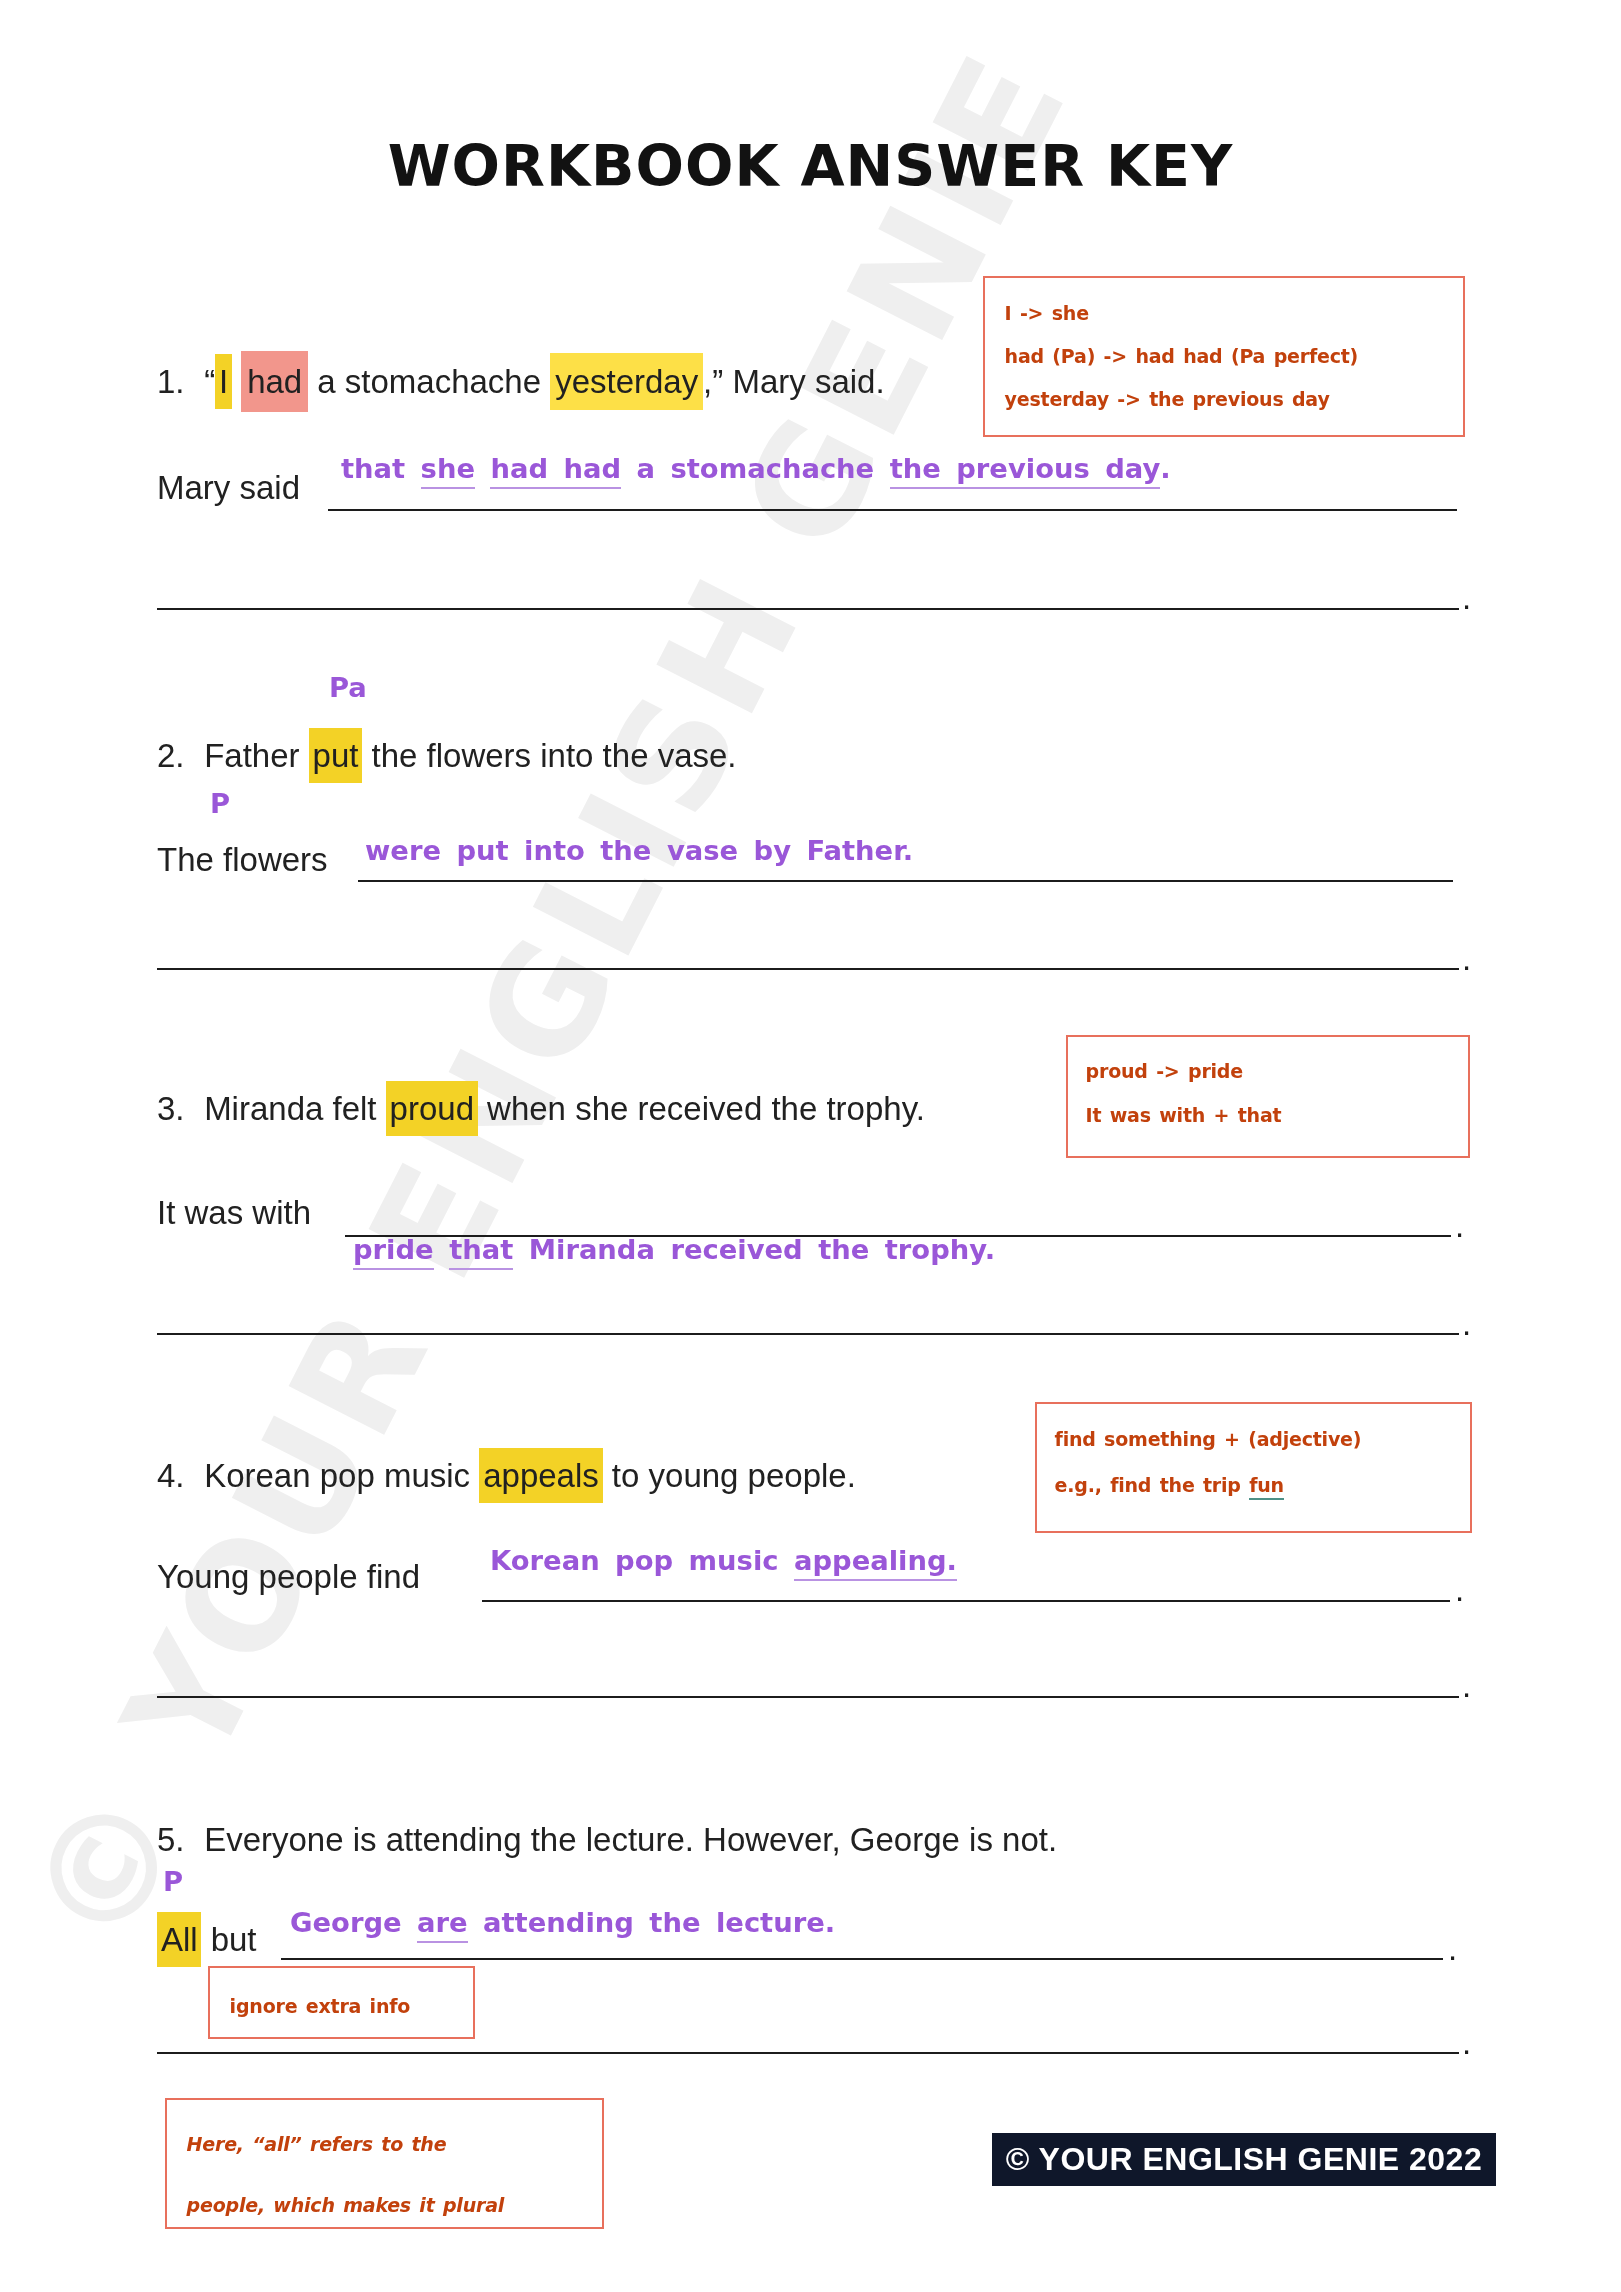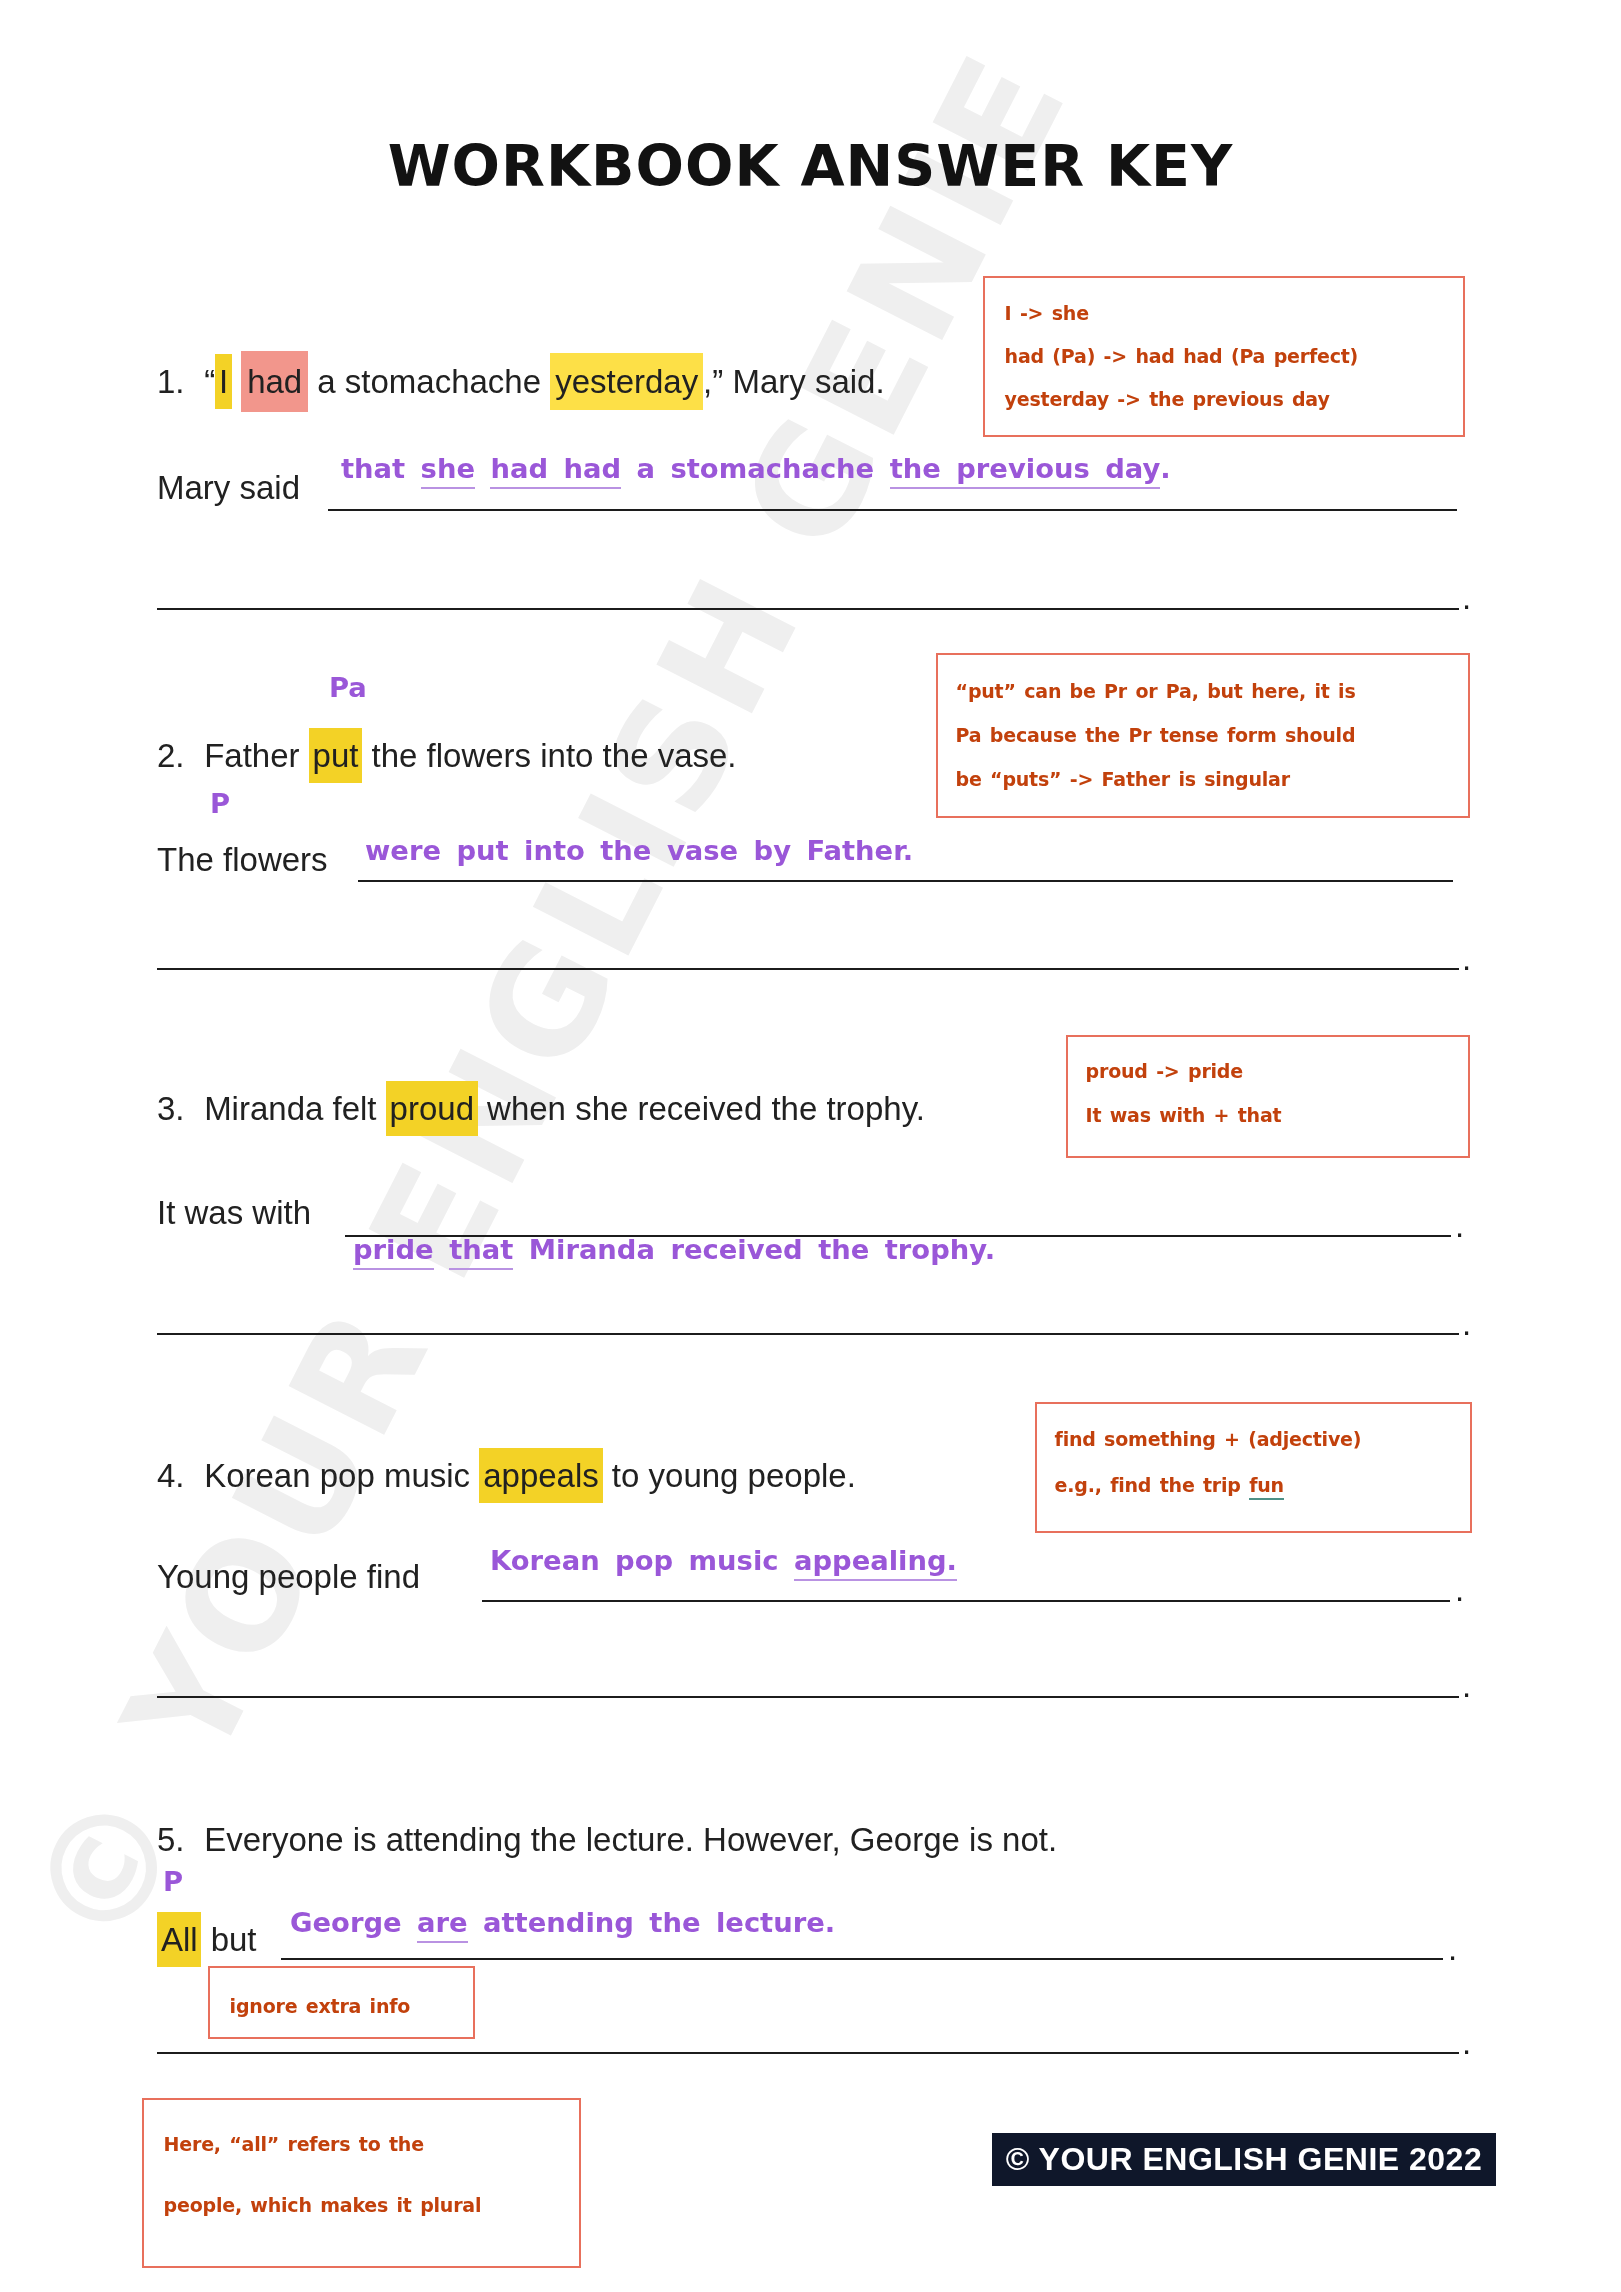--- a/index.html
+++ b/index.html
@@ -51,25 +51,20 @@
 
   <div class="abs q" style="left:157px; top:469px;">Mary said</div>
   <div class="abs hand purple" style="left:341px; top:453px;">
     <span>that </span><span class="pu">she</span><span> </span><span class="pu">had had</span><span> a stomachache </span><span class="pu">the previous day</span><span>.</span>
   </div>
   <div class="abs bline" style="left:328px; top:509px; width:1129px;"></div>
 
   <div class="abs bline" style="left:157px; top:608px; width:1302px;"></div>
   <div class="abs dot" style="left:1462px; top:579px;">.</div>
 
-  <div class="abs note" style="left:936px; top:653px; width:534px; height:165px; line-height:44px; padding:13.7px 17.6px;">
-    <span class="nline">“put” can be Pr or Pa, but here, it is</span>
-    <span class="nline">Pa because the Pr tense form should</span>
-    <span class="nline">be “puts” -&gt; Father is singular</span>
-  </div>
 
   <div class="abs hand plabel" style="left:329px; top:672px;">Pa</div>
 
   <div class="abs q" style="left:157px; top:737px;">
     <span class="num">2.</span><span>Father </span><span class="hl-y">put</span><span> the flowers into the vase.</span>
   </div>
 
   <div class="abs hand plabel" style="left:210px; top:788px;">P</div>
 
   <div class="abs q" style="left:157px; top:841px;">The flowers</div>
@@ -135,21 +130,21 @@
   <div class="abs bline" style="left:281px; top:1958px; width:1162px;"></div>
   <div class="abs dot" style="left:1448px; top:1930px;">.</div>
 
   <div class="abs note" style="left:208px; top:1966px; width:267px; height:73px; padding:27.4px 0 0 19.6px;">
     <span>ignore extra info</span>
   </div>
 
   <div class="abs bline" style="left:157px; top:2052px; width:1302px;"></div>
   <div class="abs dot" style="left:1462px; top:2024px;">.</div>
 
-  <div class="abs note" style="left:142px; top:2098px; width:439px; height:170px; line-height:61px; padding:13.7px 19.6px;">
+  <div class="abs note" style="left:165px; top:2098px; width:439px; height:131px; line-height:61px; padding:13.7px 19.6px;font-style:italic;">
     <span class="nline">Here, “all” refers to the</span>
     <span class="nline">people, which makes it plural</span>
   </div>
 
   <div class="abs footer" style="left:992px; top:2133px;">© YOUR ENGLISH GENIE 2022</div>
 
 </div>
 
 
 </body></html>

